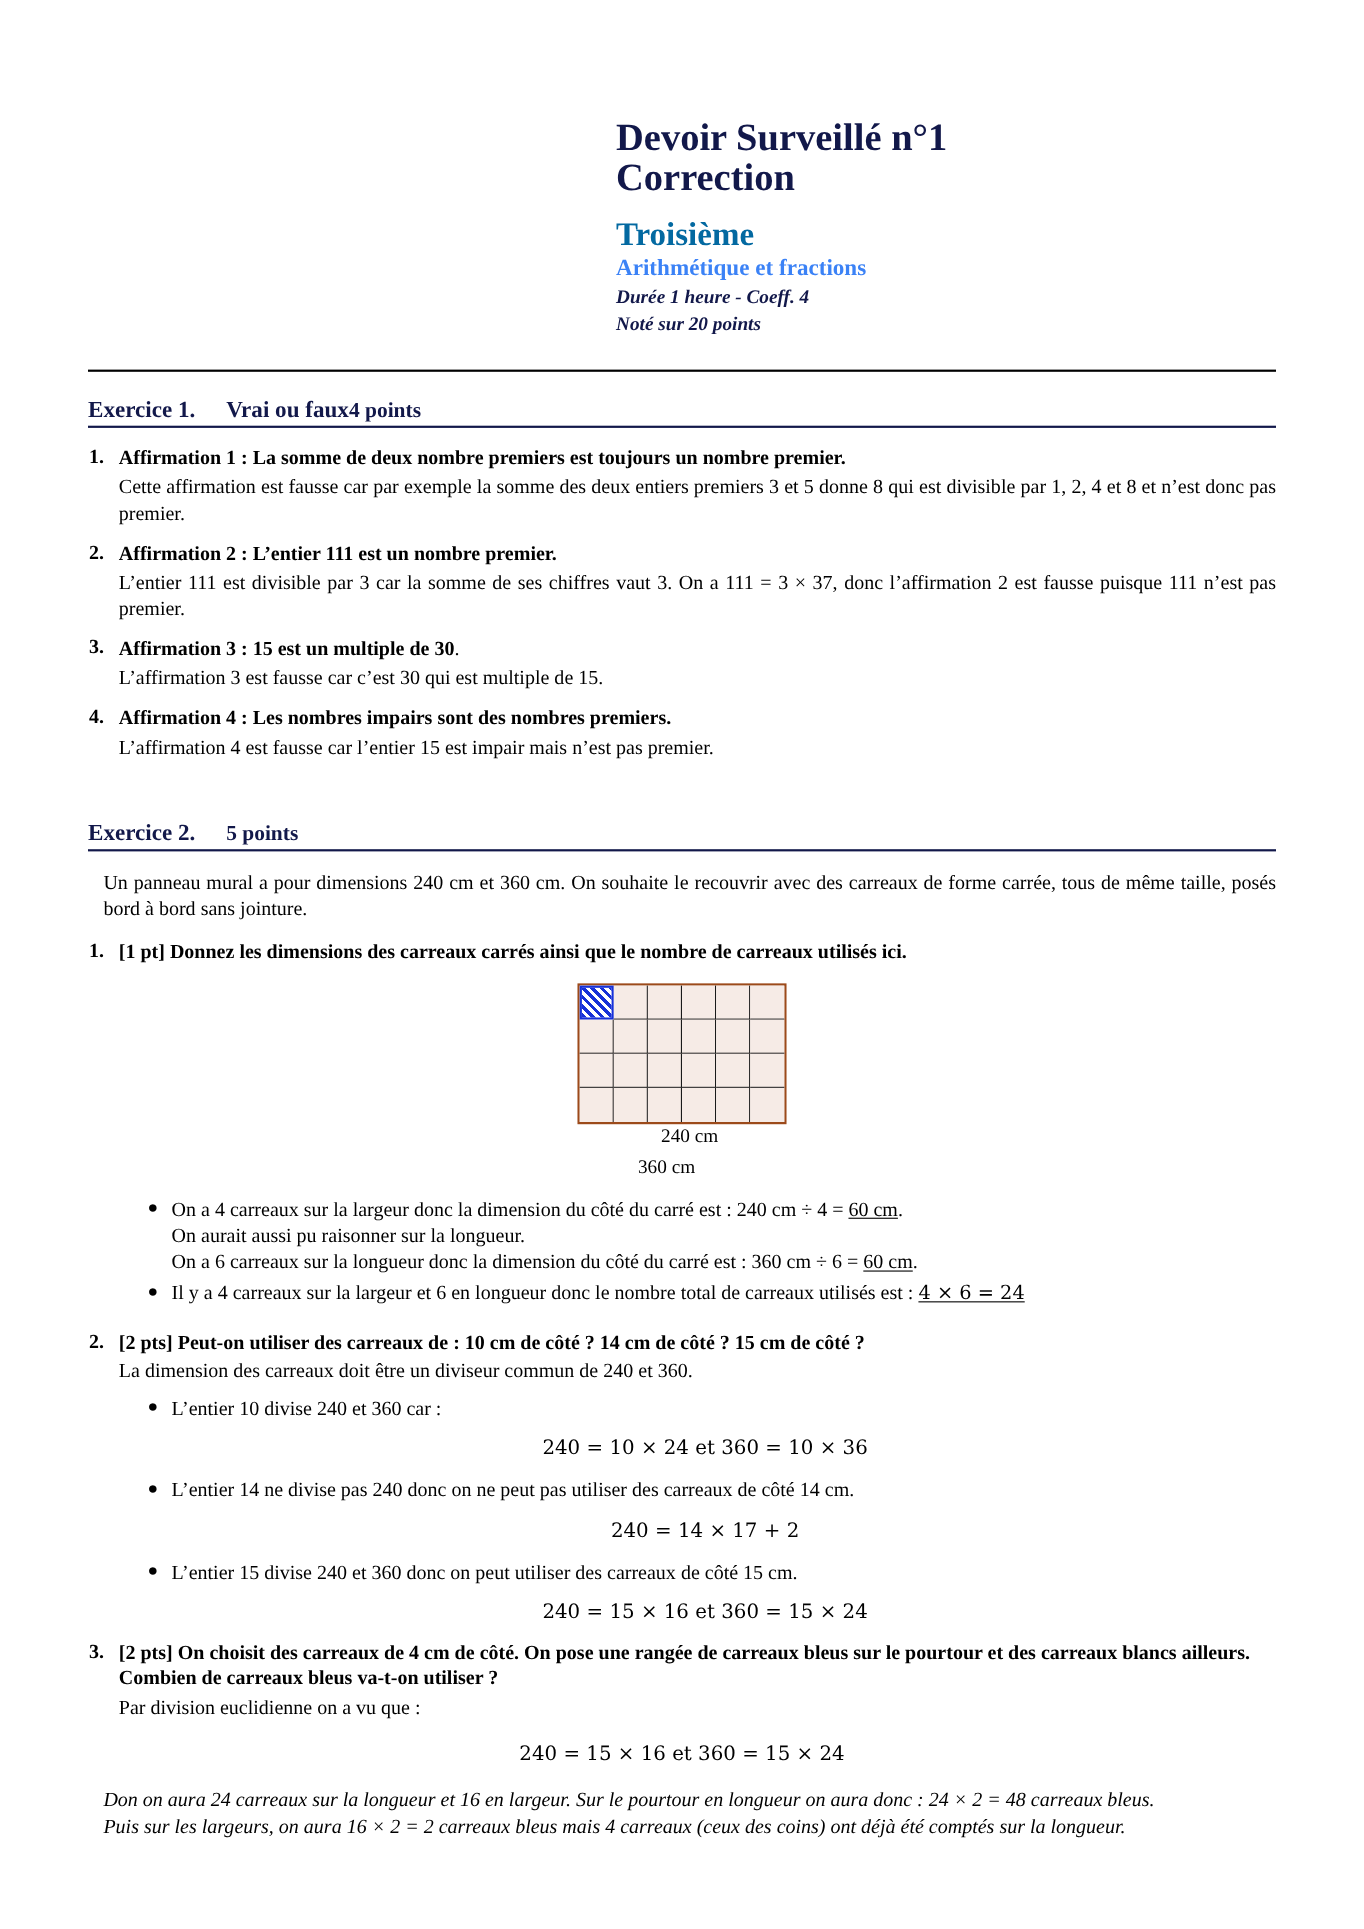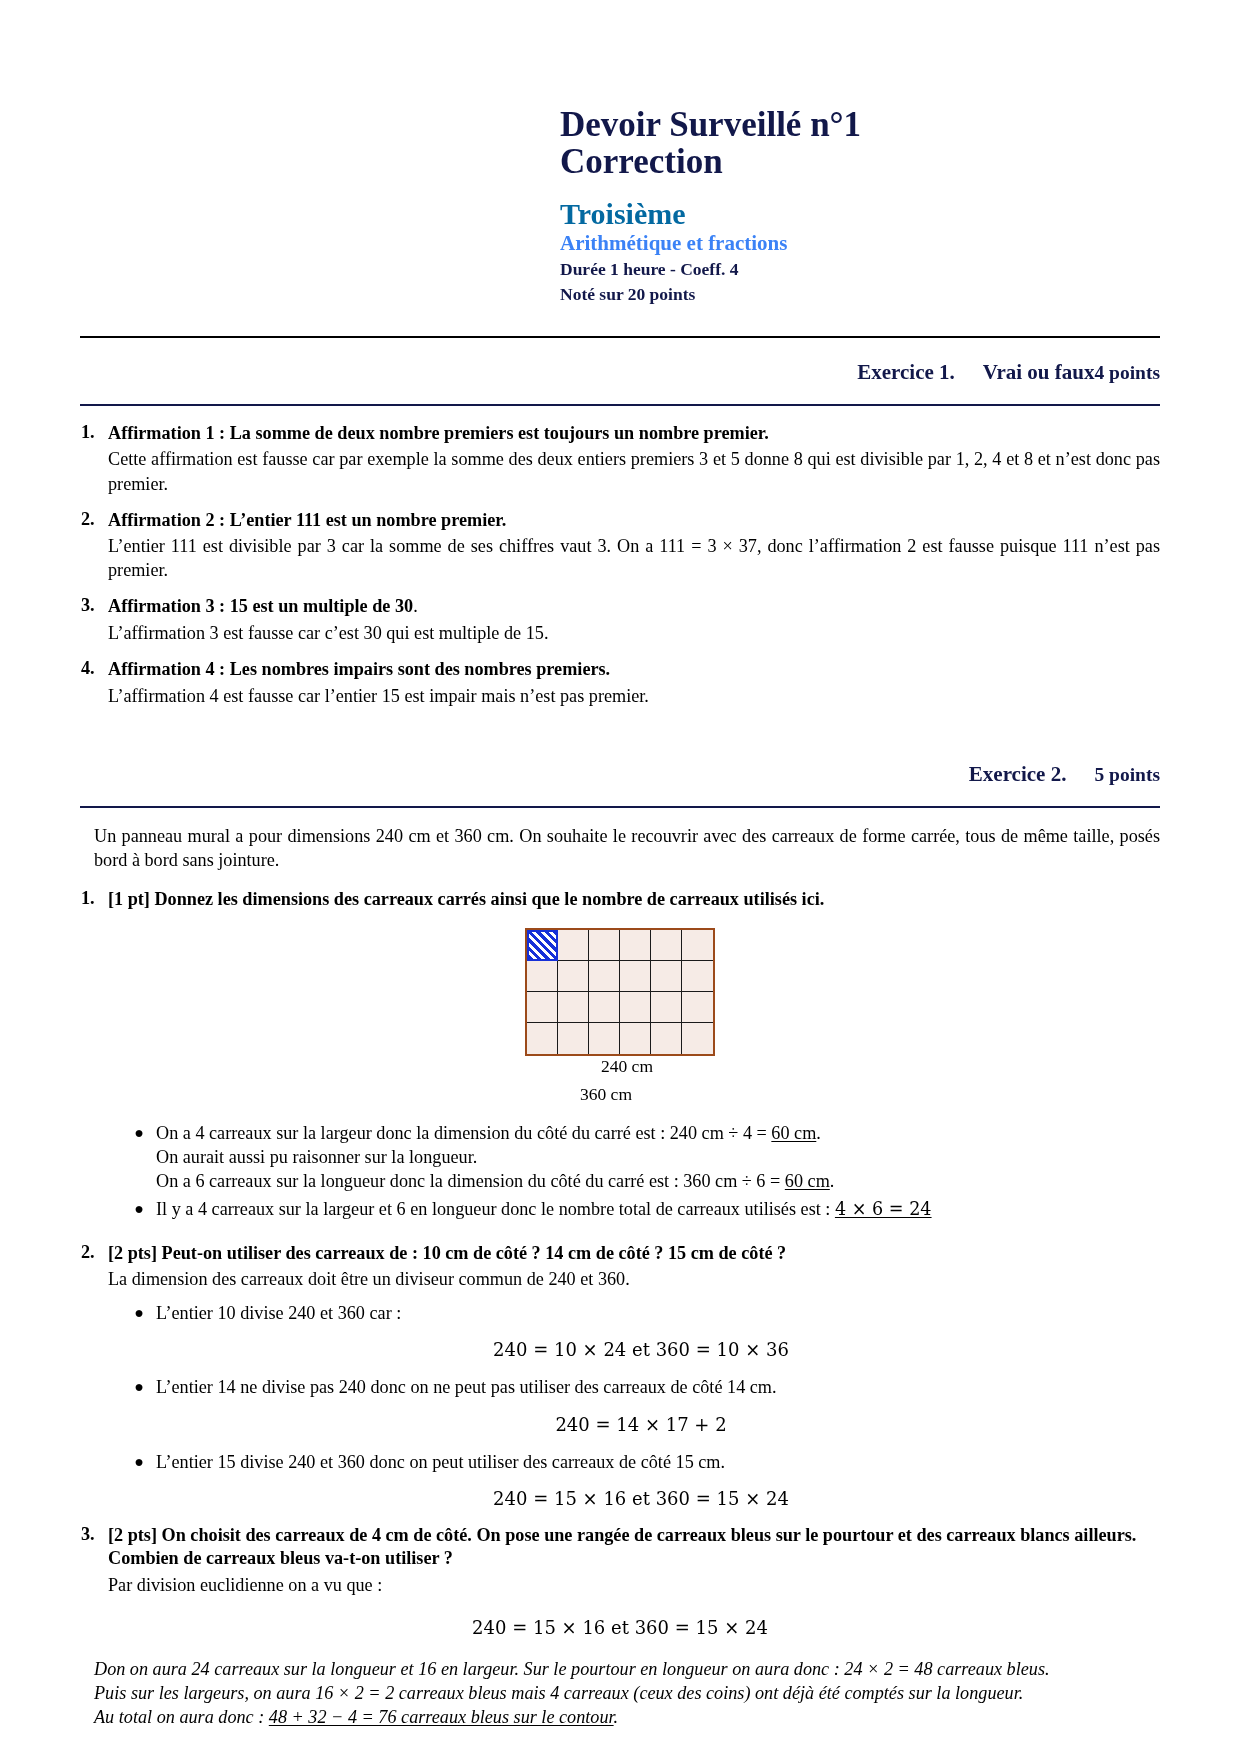--- a/index.html
+++ b/index.html
@@ -49,35 +49,36 @@
     font-size: 21px;
     line-height: 1.18;
     margin-top: 1px;
   }
   .doc-meta {
     color: #12184a;
     font-weight: bold;
     font-size: 17.5px;
     line-height: 1.32;
     margin-top: 2px;
+    font-style: italic;
   }
 
   .header-rule {
     margin: 30px 80px 0 80px;
     border-top: 2.2px solid #000000;
   }
 
   
   .exercise-head {
     margin: 22px 80px 16px 80px;
     display: flex;
     align-items: baseline;
-    justify-content: flex-end;
+    justify-content: flex-start;
     border-bottom: 2.6px solid #12184a;
-    padding-bottom: 19px;
+    padding-bottom: 2px;
   }
   .exercise-head-left {
     display: flex;
     align-items: baseline;
   }
   .ex-label {
     color: #12184a;
     font-weight: bold;
     font-size: 21px;
   }
@@ -425,20 +426,17 @@
           <div class="ans">Par division euclidienne on a vu que :</div>
         </span>
       </li>
     </ul>
 
     <div class="math-center" style="margin-top:20px; margin-bottom:20px;">240 = 15 × 16 et 360 = 15 × 24</div>
 
     <div style="margin-left:14px;font-style:italic;">
       <div class="para" style="text-align:left;">Don on aura 24 carreaux sur la longueur et 16 en largeur. Sur le pourtour en longueur on aura donc : 24 × 2 = 48  carreaux bleus.</div>
       <div class="para" style="text-align:left;">Puis sur les largeurs, on aura 16 × 2 = 2  carreaux bleus mais 4 carreaux (ceux des coins) ont déjà été comptés sur la longueur.</div>
-      <div class="para" style="text-align:left;">
-        <span>Au total on aura donc : </span><span class="uline">48 + 32 − 4 = 76 carreaux bleus sur le contour</span><span>.</span>
-      </div>
     </div>
 
   </div>
 
 </div>
 
 </body></html>

